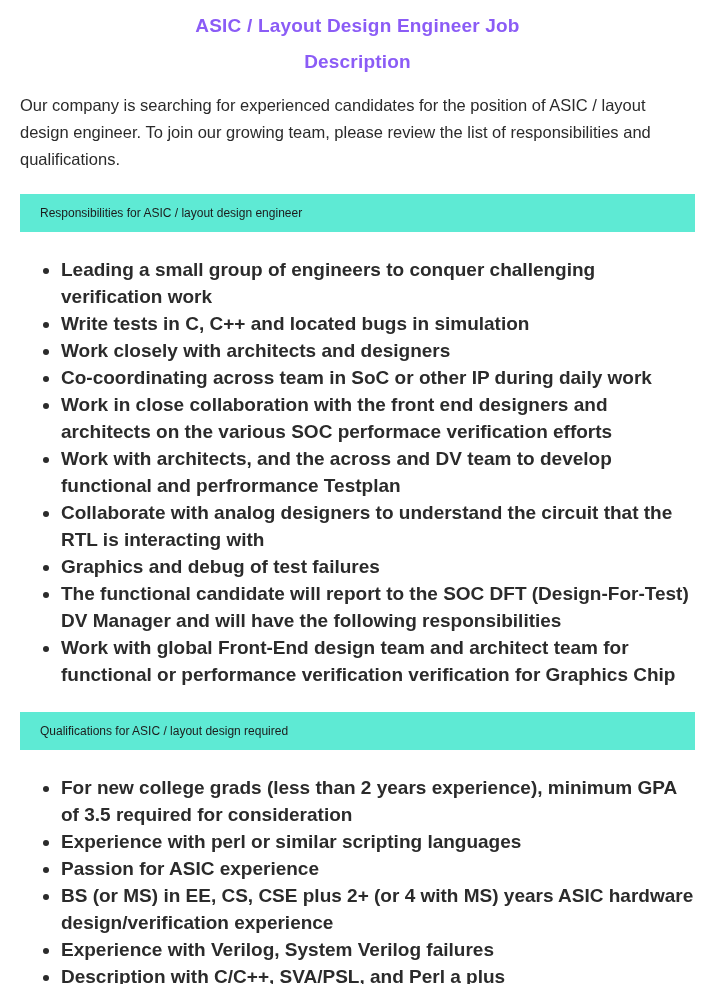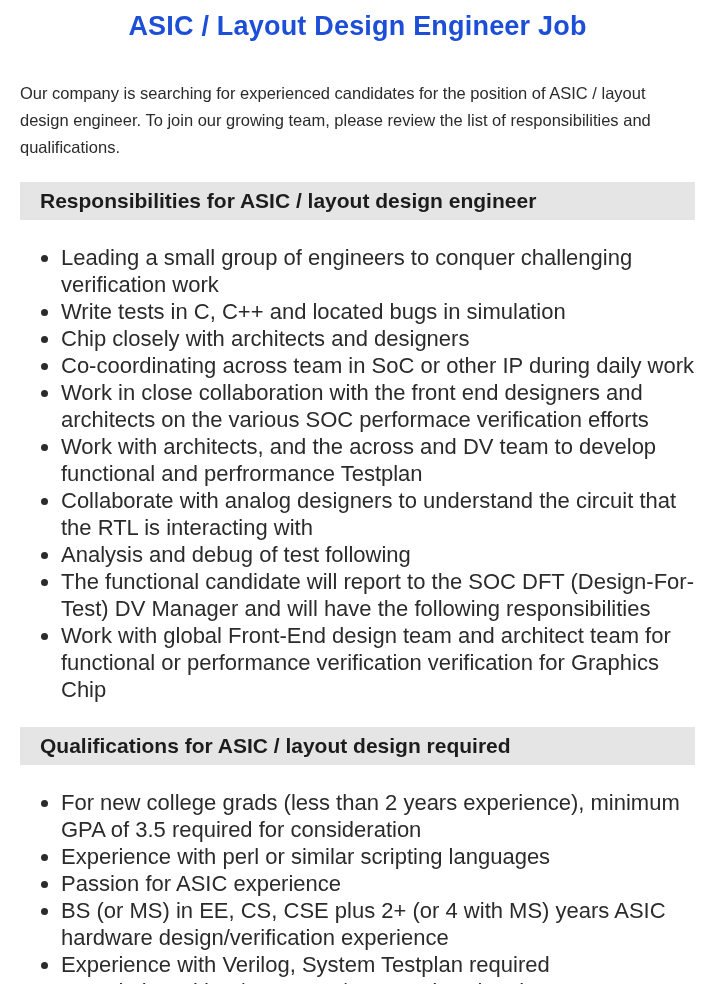--- a/index.html
+++ b/index.html
@@ -12,86 +12,88 @@
     width: 720px;
     min-height: 984px;
     font-family: "Liberation Sans", sans-serif;
     color: #2b2b2b;
     -webkit-font-smoothing: antialiased;
   }
   .page {
     padding: 6px 25px 20px 20px;
   }
   h1.doc-title {
-    margin: 2px 0 36px 0;
-    font-size: 27px;
+    margin: 2px 0 12px 0;
+    font-size: 19px;
     line-height: 36px;
     font-weight: bold;
     text-align: center;
-    color: #1d4ed8;
+    color: #8b5cf6;
     letter-spacing: 0.2px;
   }
   h1.doc-title span { display: block; }
   p.intro {
     margin: 0 0 21px 0;
     font-size: 16.5px;
     line-height: 27px;
   }
   .section-header {
-    background: #e5e5e5;
-    font-weight: bold;
-    font-size: 21px;
+    background: #5eead4;
+    font-weight: normal;
+    font-size: 12px;
     line-height: 20px;
     padding: 9px 20px;
     color: #1c1c1c;
   }
   ul.bullet-list {
     margin: 24px 0 24px 0;
     padding: 0 0 0 41px;
     list-style: disc outside;
-    font-size: 22px;
+    font-size: 19px;
     line-height: 27px;
+    font-weight: bold;
   }
   ul.bullet-list li {
     margin: 0;
     padding: 0;
   }
 </style>
 </head>
 <body>
 
 <div class="page">
 
   <h1 class="doc-title">
     <span>ASIC / Layout Design Engineer Job</span>
+    <span>Description</span>
   </h1>
 
   <p class="intro">Our company is searching for experienced candidates for the position of ASIC / layout design engineer. To join our growing team, please review the list of responsibilities and qualifications.</p>
 
   <div class="section">
     <div class="section-header">Responsibilities for ASIC / layout design engineer</div>
     <ul class="bullet-list">
       <li>Leading a small group of engineers to conquer challenging verification work</li>
       <li>Write tests in C, C++ and located bugs in simulation</li>
-      <li>Chip closely with architects and designers</li>
+      <li>Work closely with architects and designers</li>
       <li>Co-coordinating across team in SoC or other IP during daily work</li>
       <li>Work in close collaboration with the front end designers and architects on the various SOC performace verification efforts</li>
       <li>Work with architects, and the across and DV team to develop functional and perfrormance Testplan</li>
       <li>Collaborate with analog designers to understand the circuit that the RTL is interacting with</li>
-      <li>Analysis and debug of test following</li>
+      <li>Graphics and debug of test failures</li>
       <li>The functional candidate will report to the SOC DFT (Design-For-Test) DV Manager and will have the following responsibilities</li>
       <li>Work with global Front-End design team and architect team for functional or performance verification verification for Graphics Chip</li>
     </ul>
   </div>
 
   <div class="section">
     <div class="section-header">Qualifications for ASIC / layout design required</div>
     <ul class="bullet-list">
       <li>For new college grads (less than 2 years experience), minimum GPA of 3.5 required for consideration</li>
       <li>Experience with perl or similar scripting languages</li>
       <li>Passion for ASIC experience</li>
       <li>BS (or MS) in EE, CS, CSE plus 2+ (or 4 with MS) years ASIC hardware design/verification experience</li>
-      <li>Experience with Verilog, System Testplan required</li>
+      <li>Experience with Verilog, System Verilog failures</li>
       <li>Description with C/C++, SVA/PSL, and Perl a plus</li>
     </ul>
   </div>
 
 </div>
 
 </body></html>

